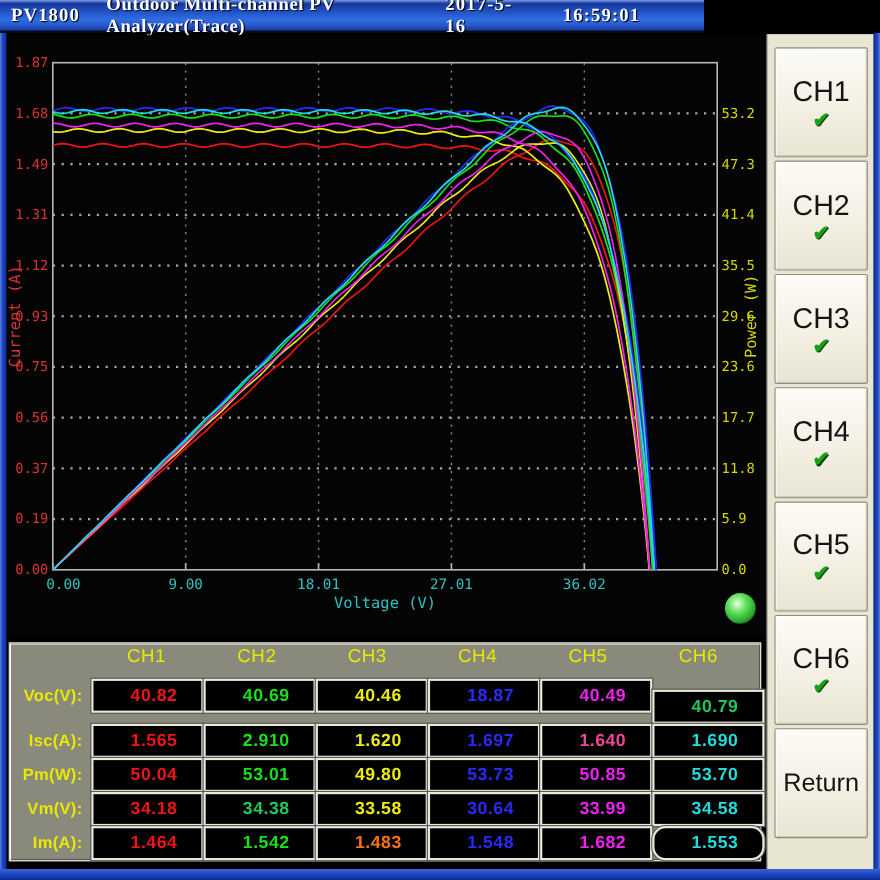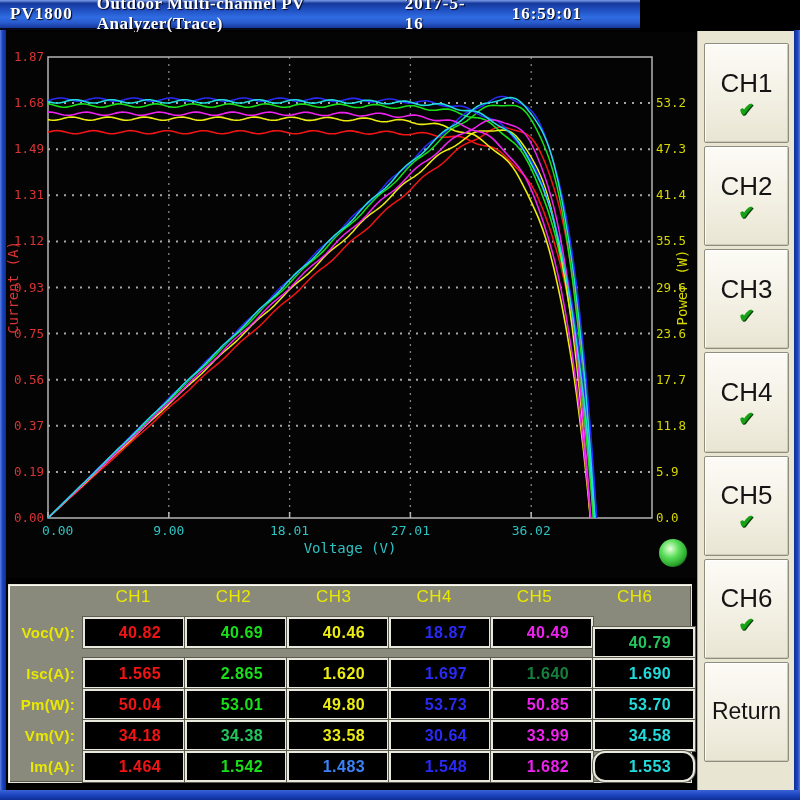--- a/index.html
+++ b/index.html
@@ -180,24 +180,24 @@
         <div class="t-cellbox" style="color: rgb(242, 20, 20);">40.82</div>
         <div class="t-cellbox" style="color: rgb(24, 224, 24);">40.69</div>
         <div class="t-cellbox" style="color: rgb(236, 236, 16);">40.46</div>
         <div class="t-cellbox" style="color: rgb(42, 42, 248);">18.87</div>
         <div class="t-cellbox" style="color: rgb(238, 34, 238);">40.49</div>
         <div class="t-cellbox" style="color: #22c55e; margin-top: 20px;">40.79</div>
       </div>
       <div class="t-row">
         <div class="t-label" style="color: rgb(232, 232, 0);">Isc(A):</div>
         <div class="t-cellbox" style="color: rgb(242, 20, 20);">1.565</div>
-        <div class="t-cellbox" style="color: rgb(24, 224, 24);">2.865</div>
+        <div class="t-cellbox" style="color: rgb(24, 224, 24);">2.910</div>
         <div class="t-cellbox" style="color: rgb(236, 236, 16); text-align: right;">1.620</div>
         <div class="t-cellbox" style="color: rgb(42, 42, 248);">1.697</div>
-        <div class="t-cellbox" style="color: #15803d;">1.640</div>
+        <div class="t-cellbox" style="color: #ec4899;">1.640</div>
         <div class="t-cellbox" style="color: rgb(34, 220, 220);">1.690</div>
       </div>
       <div class="t-row">
         <div class="t-label" style="color: rgb(232, 232, 0);">Pm(W):</div>
         <div class="t-cellbox" style="color: rgb(242, 20, 20);">50.04</div>
         <div class="t-cellbox" style="color: rgb(24, 224, 24);">53.01</div>
         <div class="t-cellbox" style="color: rgb(236, 236, 16);">49.80</div>
         <div class="t-cellbox" style="color: rgb(42, 42, 248);">53.73</div>
         <div class="t-cellbox" style="color: rgb(238, 34, 238);">50.85</div>
         <div class="t-cellbox" style="color: rgb(34, 220, 220);">53.70</div>
@@ -208,21 +208,21 @@
         <div class="t-cellbox" style="color: #22c55e;">34.38</div>
         <div class="t-cellbox" style="color: rgb(236, 236, 16);">33.58</div>
         <div class="t-cellbox" style="color: rgb(42, 42, 248);">30.64</div>
         <div class="t-cellbox" style="color: rgb(238, 34, 238);">33.99</div>
         <div class="t-cellbox" style="color: rgb(34, 220, 220);">34.58</div>
       </div>
       <div class="t-row">
         <div class="t-label" style="color: rgb(232, 232, 0);">Im(A):</div>
         <div class="t-cellbox" style="color: rgb(242, 20, 20);">1.464</div>
         <div class="t-cellbox" style="color: rgb(24, 224, 24);">1.542</div>
-        <div class="t-cellbox" style="color: #3b82f6;">1.483</div>
+        <div class="t-cellbox" style="color: #f97316;">1.483</div>
         <div class="t-cellbox" style="color: rgb(42, 42, 248);">1.548</div>
         <div class="t-cellbox" style="color: rgb(238, 34, 238);">1.682</div>
         <div class="t-cellbox" style="color: rgb(34, 220, 220); border-radius: 12px;">1.553</div>
       </div>
     </div>
 
   <div class="side-panel" id="side-panel">
       <button class="ch-btn">
         <span class="ch-label">CH1</span>
         <span class="check" style="color: rgb(23, 161, 23);">✔</span>

